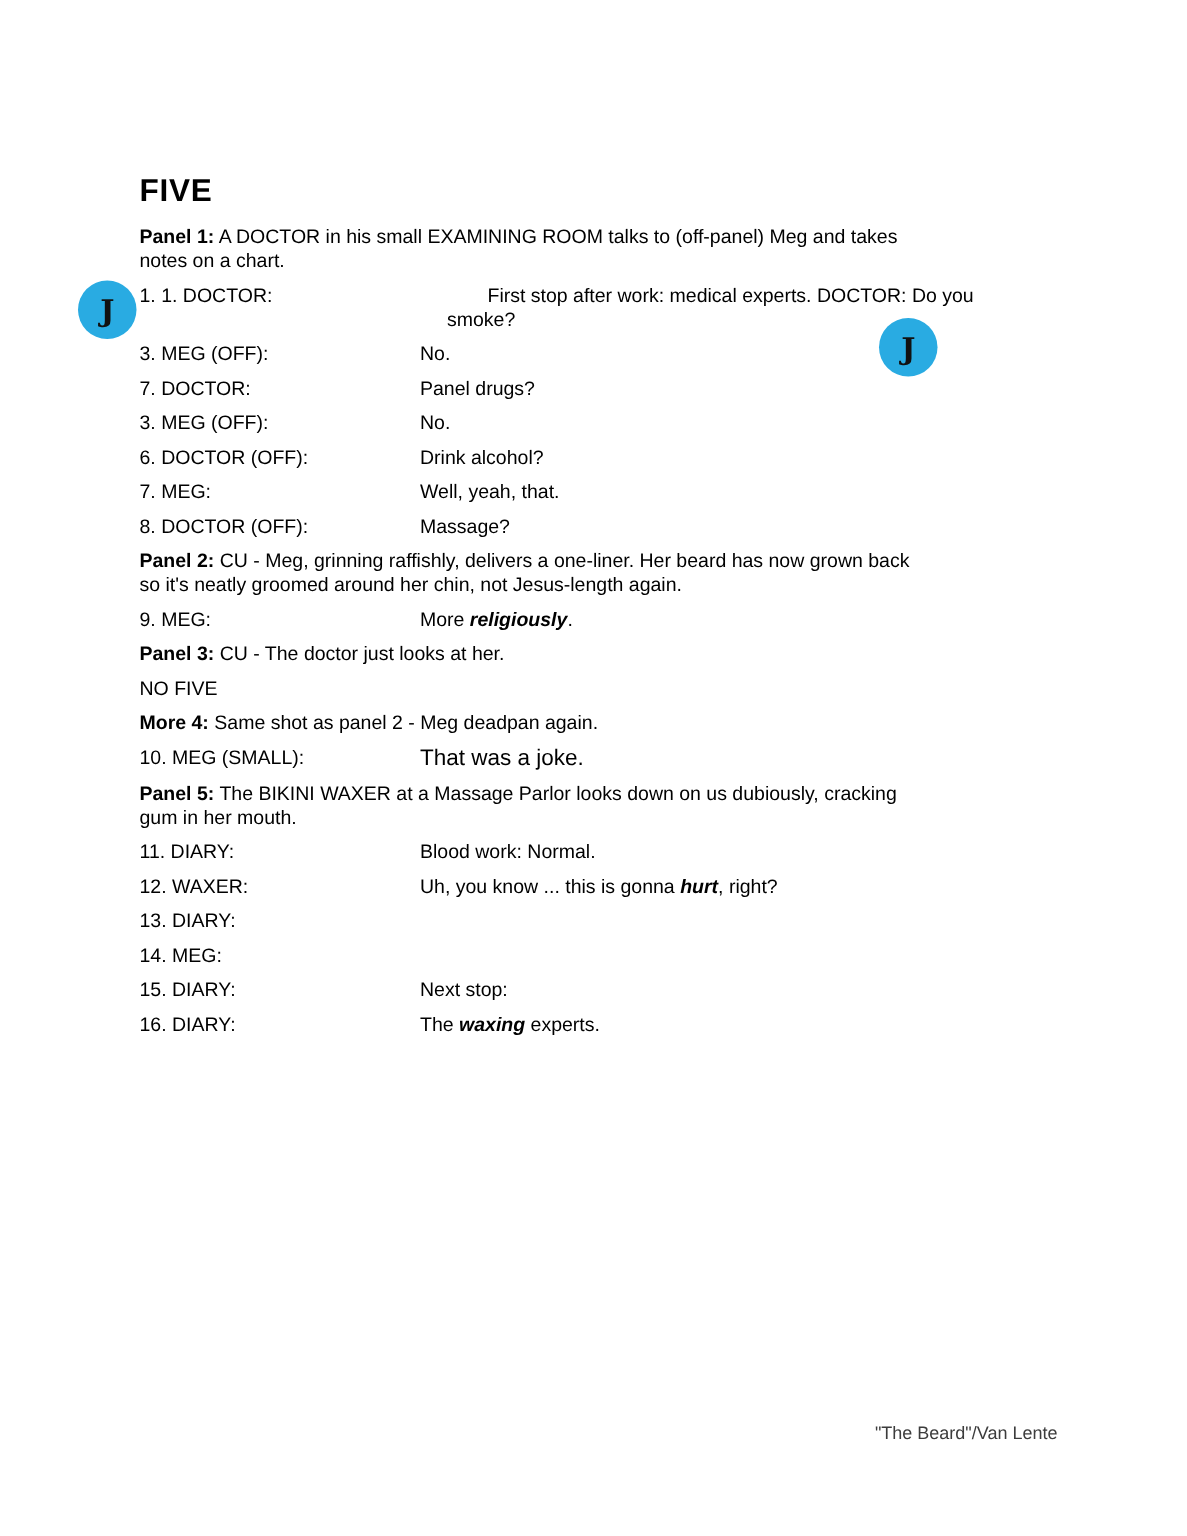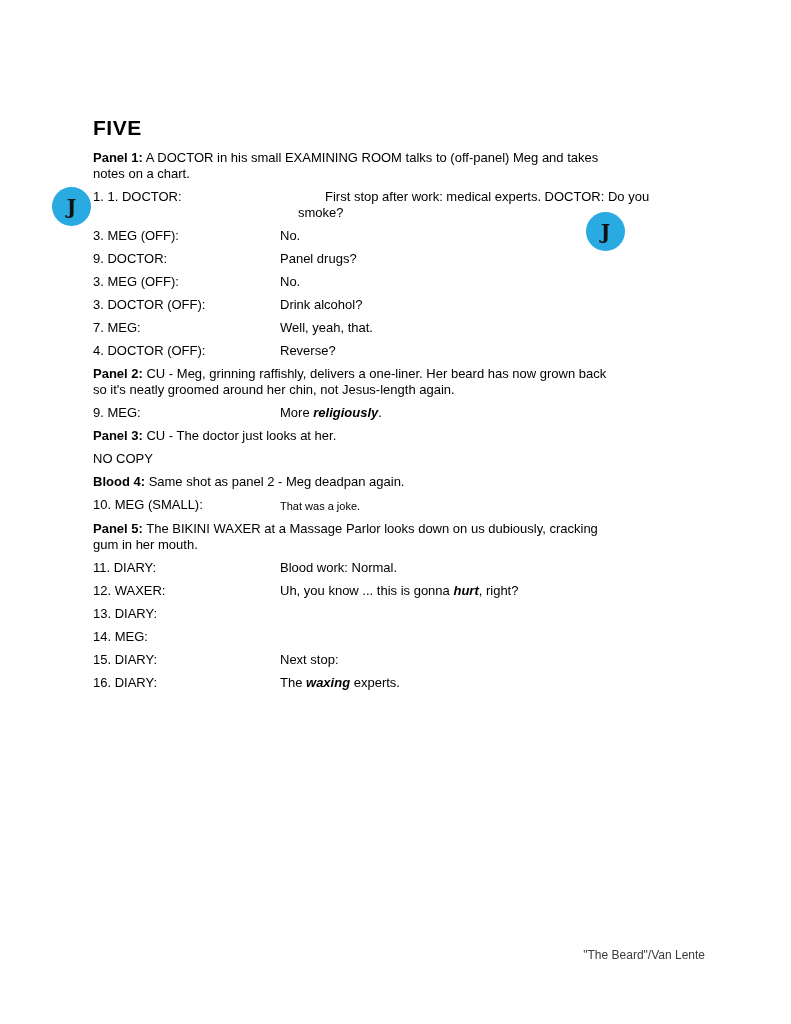--- a/index.html
+++ b/index.html
@@ -42,21 +42,21 @@
   }
   .row .speaker { flex: 0 0 187px; }
   .row .dialogue { flex: 1 1 auto; }
   .row .dialogue .emph { font-weight: bold; font-style: italic; }
   .row.first .dialogue {
     flex: 0 0 445px;
     margin-left: 18px;
     text-indent: 27px;
   }
   .row.small-line .dialogue {
-    font-size: 11px;
+    font-size: 15px;
     line-height: 16px;
     padding-top: 1px;
   }
   .footer {
     position: absolute;
     top: 948px;
     right: 86px;
     font-size: 12px;
     line-height: 14px;
     color: #3c3c3c;
@@ -90,56 +90,56 @@
       <div class="speaker">1.  1. DOCTOR:</div>
       <div class="dialogue"><span>First stop after work: medical experts. DOCTOR:  Do you</span><br><span>smoke?</span></div>
     </div>
 
     <div class="row">
       <div class="speaker">3. MEG (OFF):</div>
       <div class="dialogue"><span>No.</span><span class="emph"></span><span></span></div>
     </div>
 
     <div class="row">
-      <div class="speaker">9. DOCTOR:</div>
+      <div class="speaker">7. DOCTOR:</div>
       <div class="dialogue"><span>Panel drugs?</span><span class="emph"></span><span></span></div>
     </div>
 
     <div class="row">
       <div class="speaker">3. MEG (OFF):</div>
       <div class="dialogue"><span>No.</span><span class="emph"></span><span></span></div>
     </div>
 
     <div class="row">
-      <div class="speaker">3. DOCTOR (OFF):</div>
+      <div class="speaker">6. DOCTOR (OFF):</div>
       <div class="dialogue"><span>Drink alcohol?</span><span class="emph"></span><span></span></div>
     </div>
 
     <div class="row">
       <div class="speaker">7. MEG:</div>
       <div class="dialogue"><span>Well, yeah, that.</span><span class="emph"></span><span></span></div>
     </div>
 
     <div class="row">
-      <div class="speaker">4. DOCTOR (OFF):</div>
-      <div class="dialogue"><span>Reverse?</span><span class="emph"></span><span></span></div>
+      <div class="speaker">8. DOCTOR (OFF):</div>
+      <div class="dialogue"><span>Massage?</span><span class="emph"></span><span></span></div>
     </div>
 
     <p class="panel"><b>Panel 2:</b> <span>CU - Meg, grinning raffishly, delivers a one-liner. Her beard has now grown back so it's neatly groomed around her chin, not Jesus-length again.</span></p>
 
     <div class="row">
       <div class="speaker">9. MEG:</div>
       <div class="dialogue"><span>More </span><span class="emph">religiously</span><span>.</span></div>
     </div>
 
     <p class="panel"><b>Panel 3:</b> <span>CU - The doctor just looks at her.</span></p>
 
-    <p class="nocopy">NO COPY</p>
+    <p class="nocopy">NO FIVE</p>
 
-    <p class="panel"><b>Blood 4:</b> <span>Same shot as panel 2 - Meg deadpan again.</span></p>
+    <p class="panel"><b>More 4:</b> <span>Same shot as panel 2 - Meg deadpan again.</span></p>
 
     <div class="row small-line">
       <div class="speaker">10. MEG (SMALL):</div>
       <div class="dialogue"><span>That was a joke.</span><span class="emph"></span><span></span></div>
     </div>
 
     <p class="panel"><b>Panel 5:</b> <span>The BIKINI WAXER at a Massage Parlor looks down on us dubiously, cracking gum in her mouth.</span></p>
 
     <div class="row">
       <div class="speaker">11. DIARY:</div>

